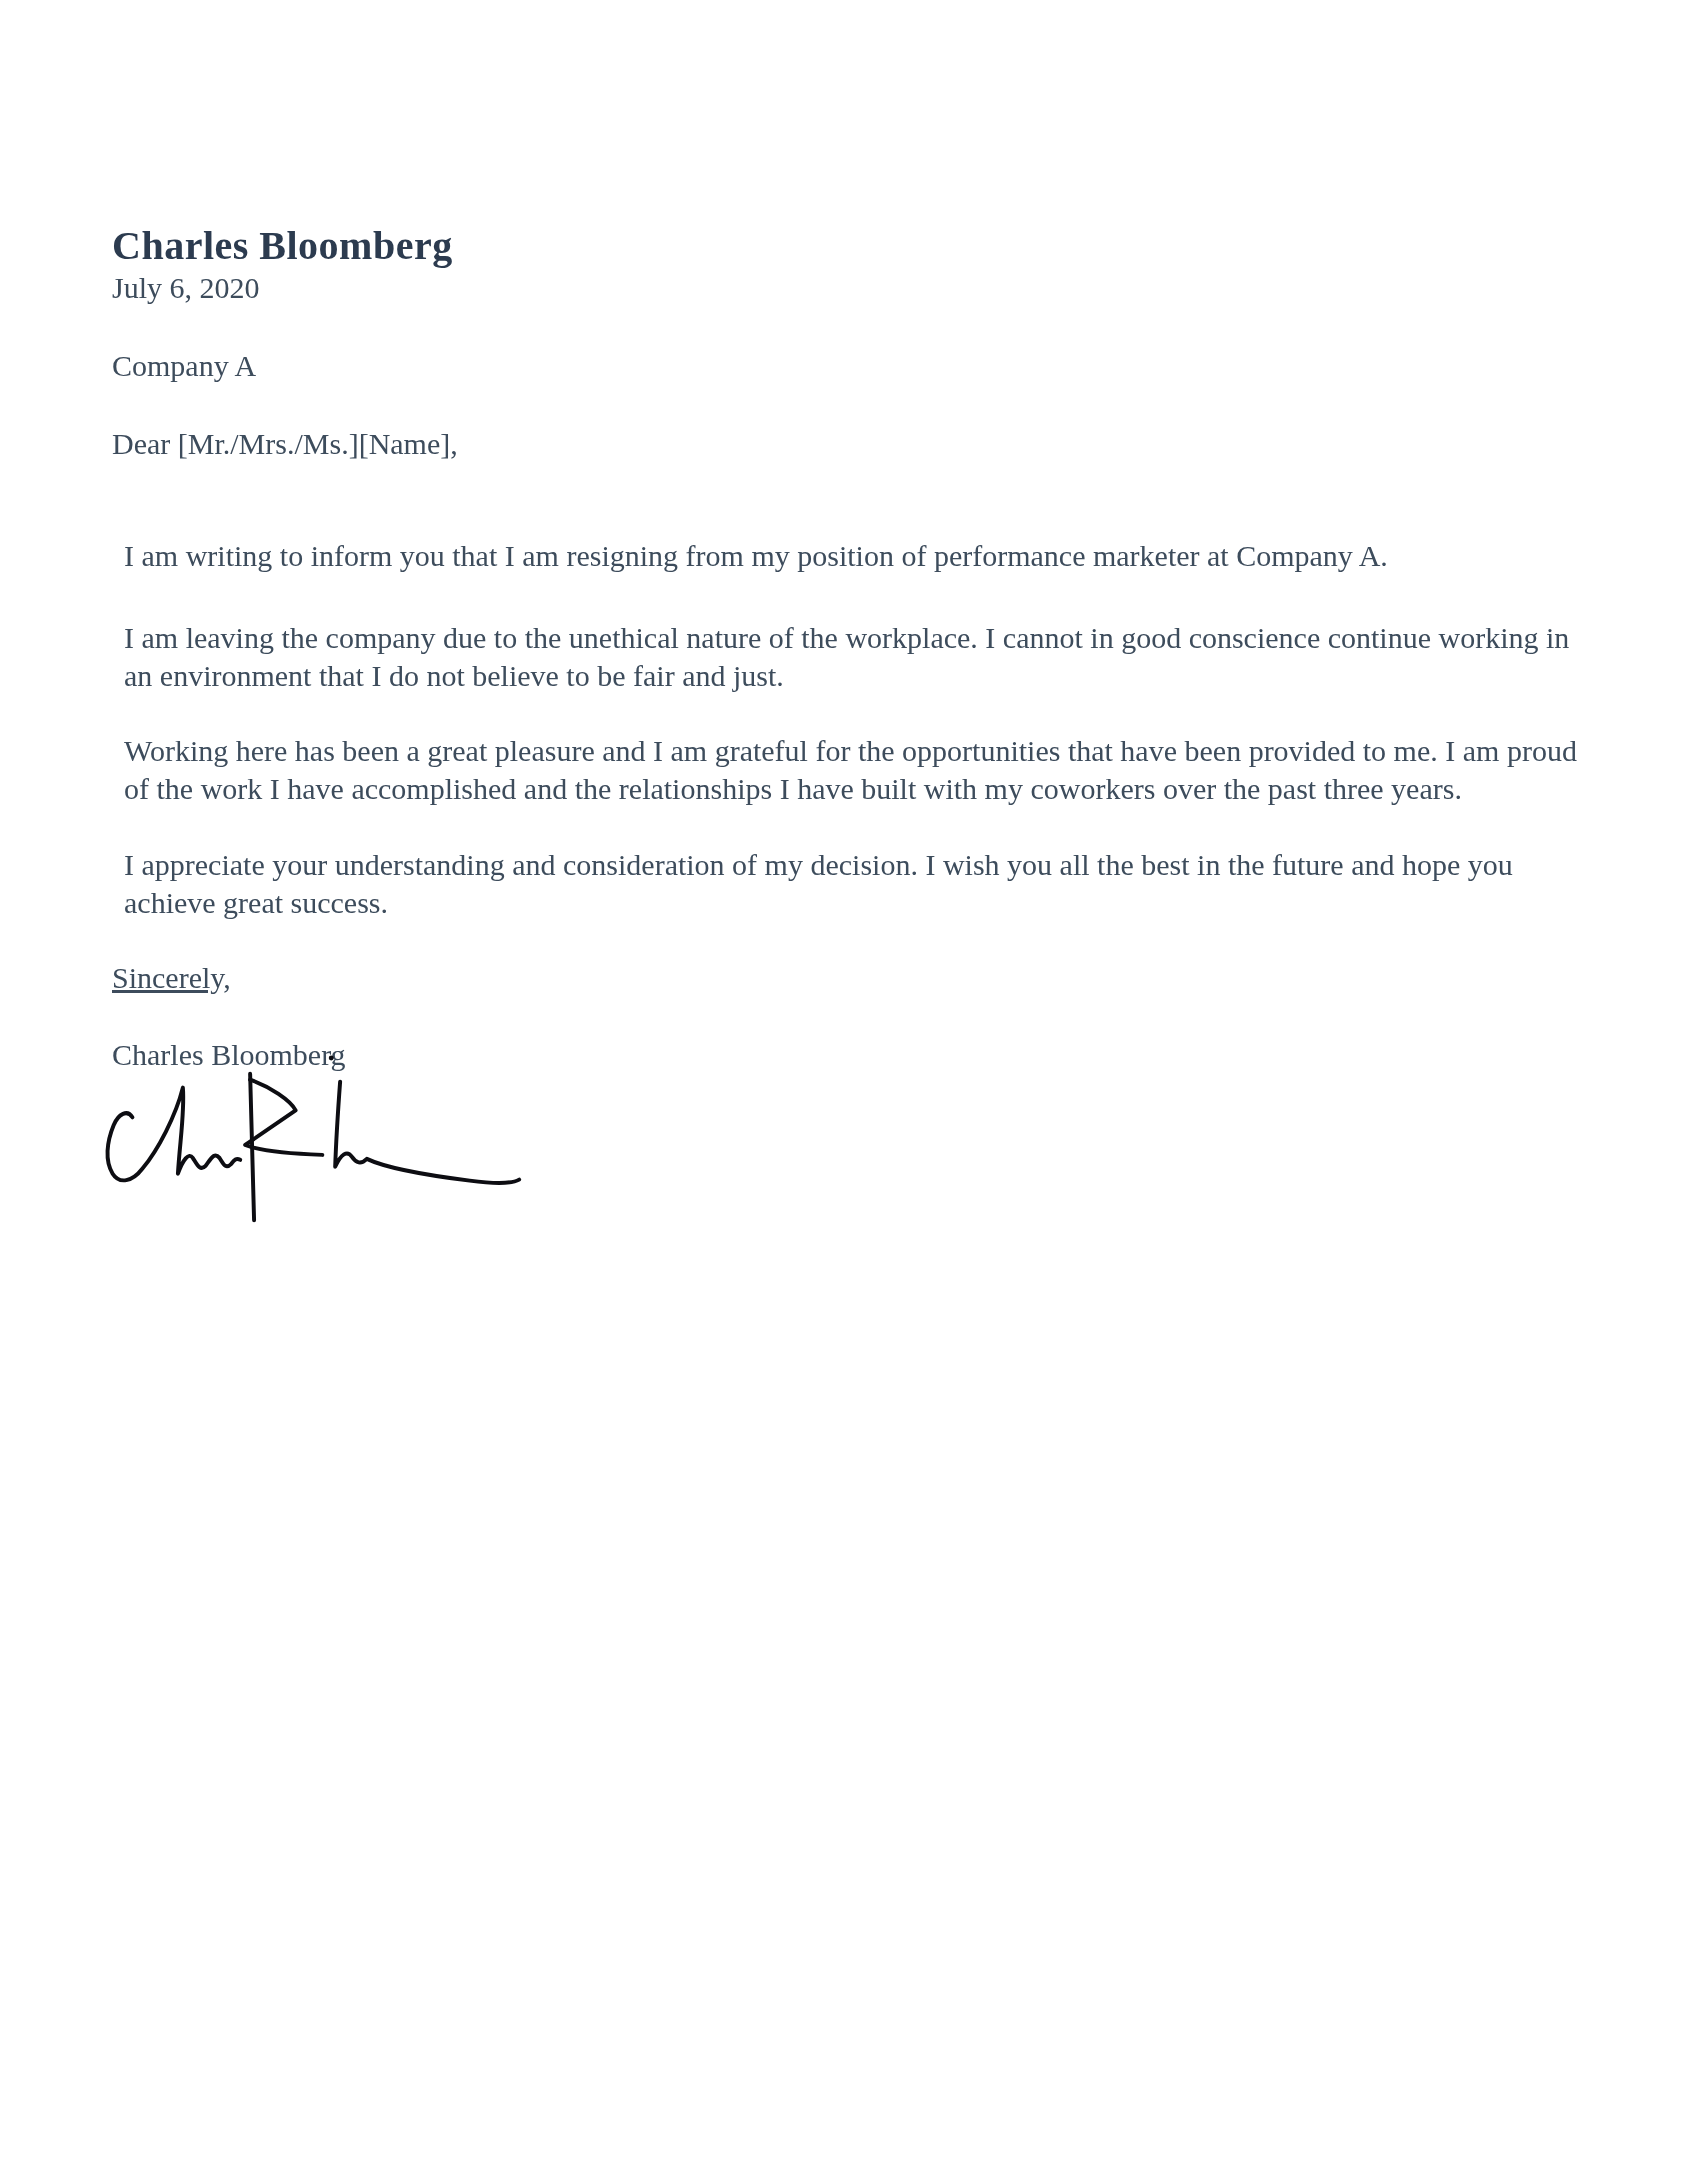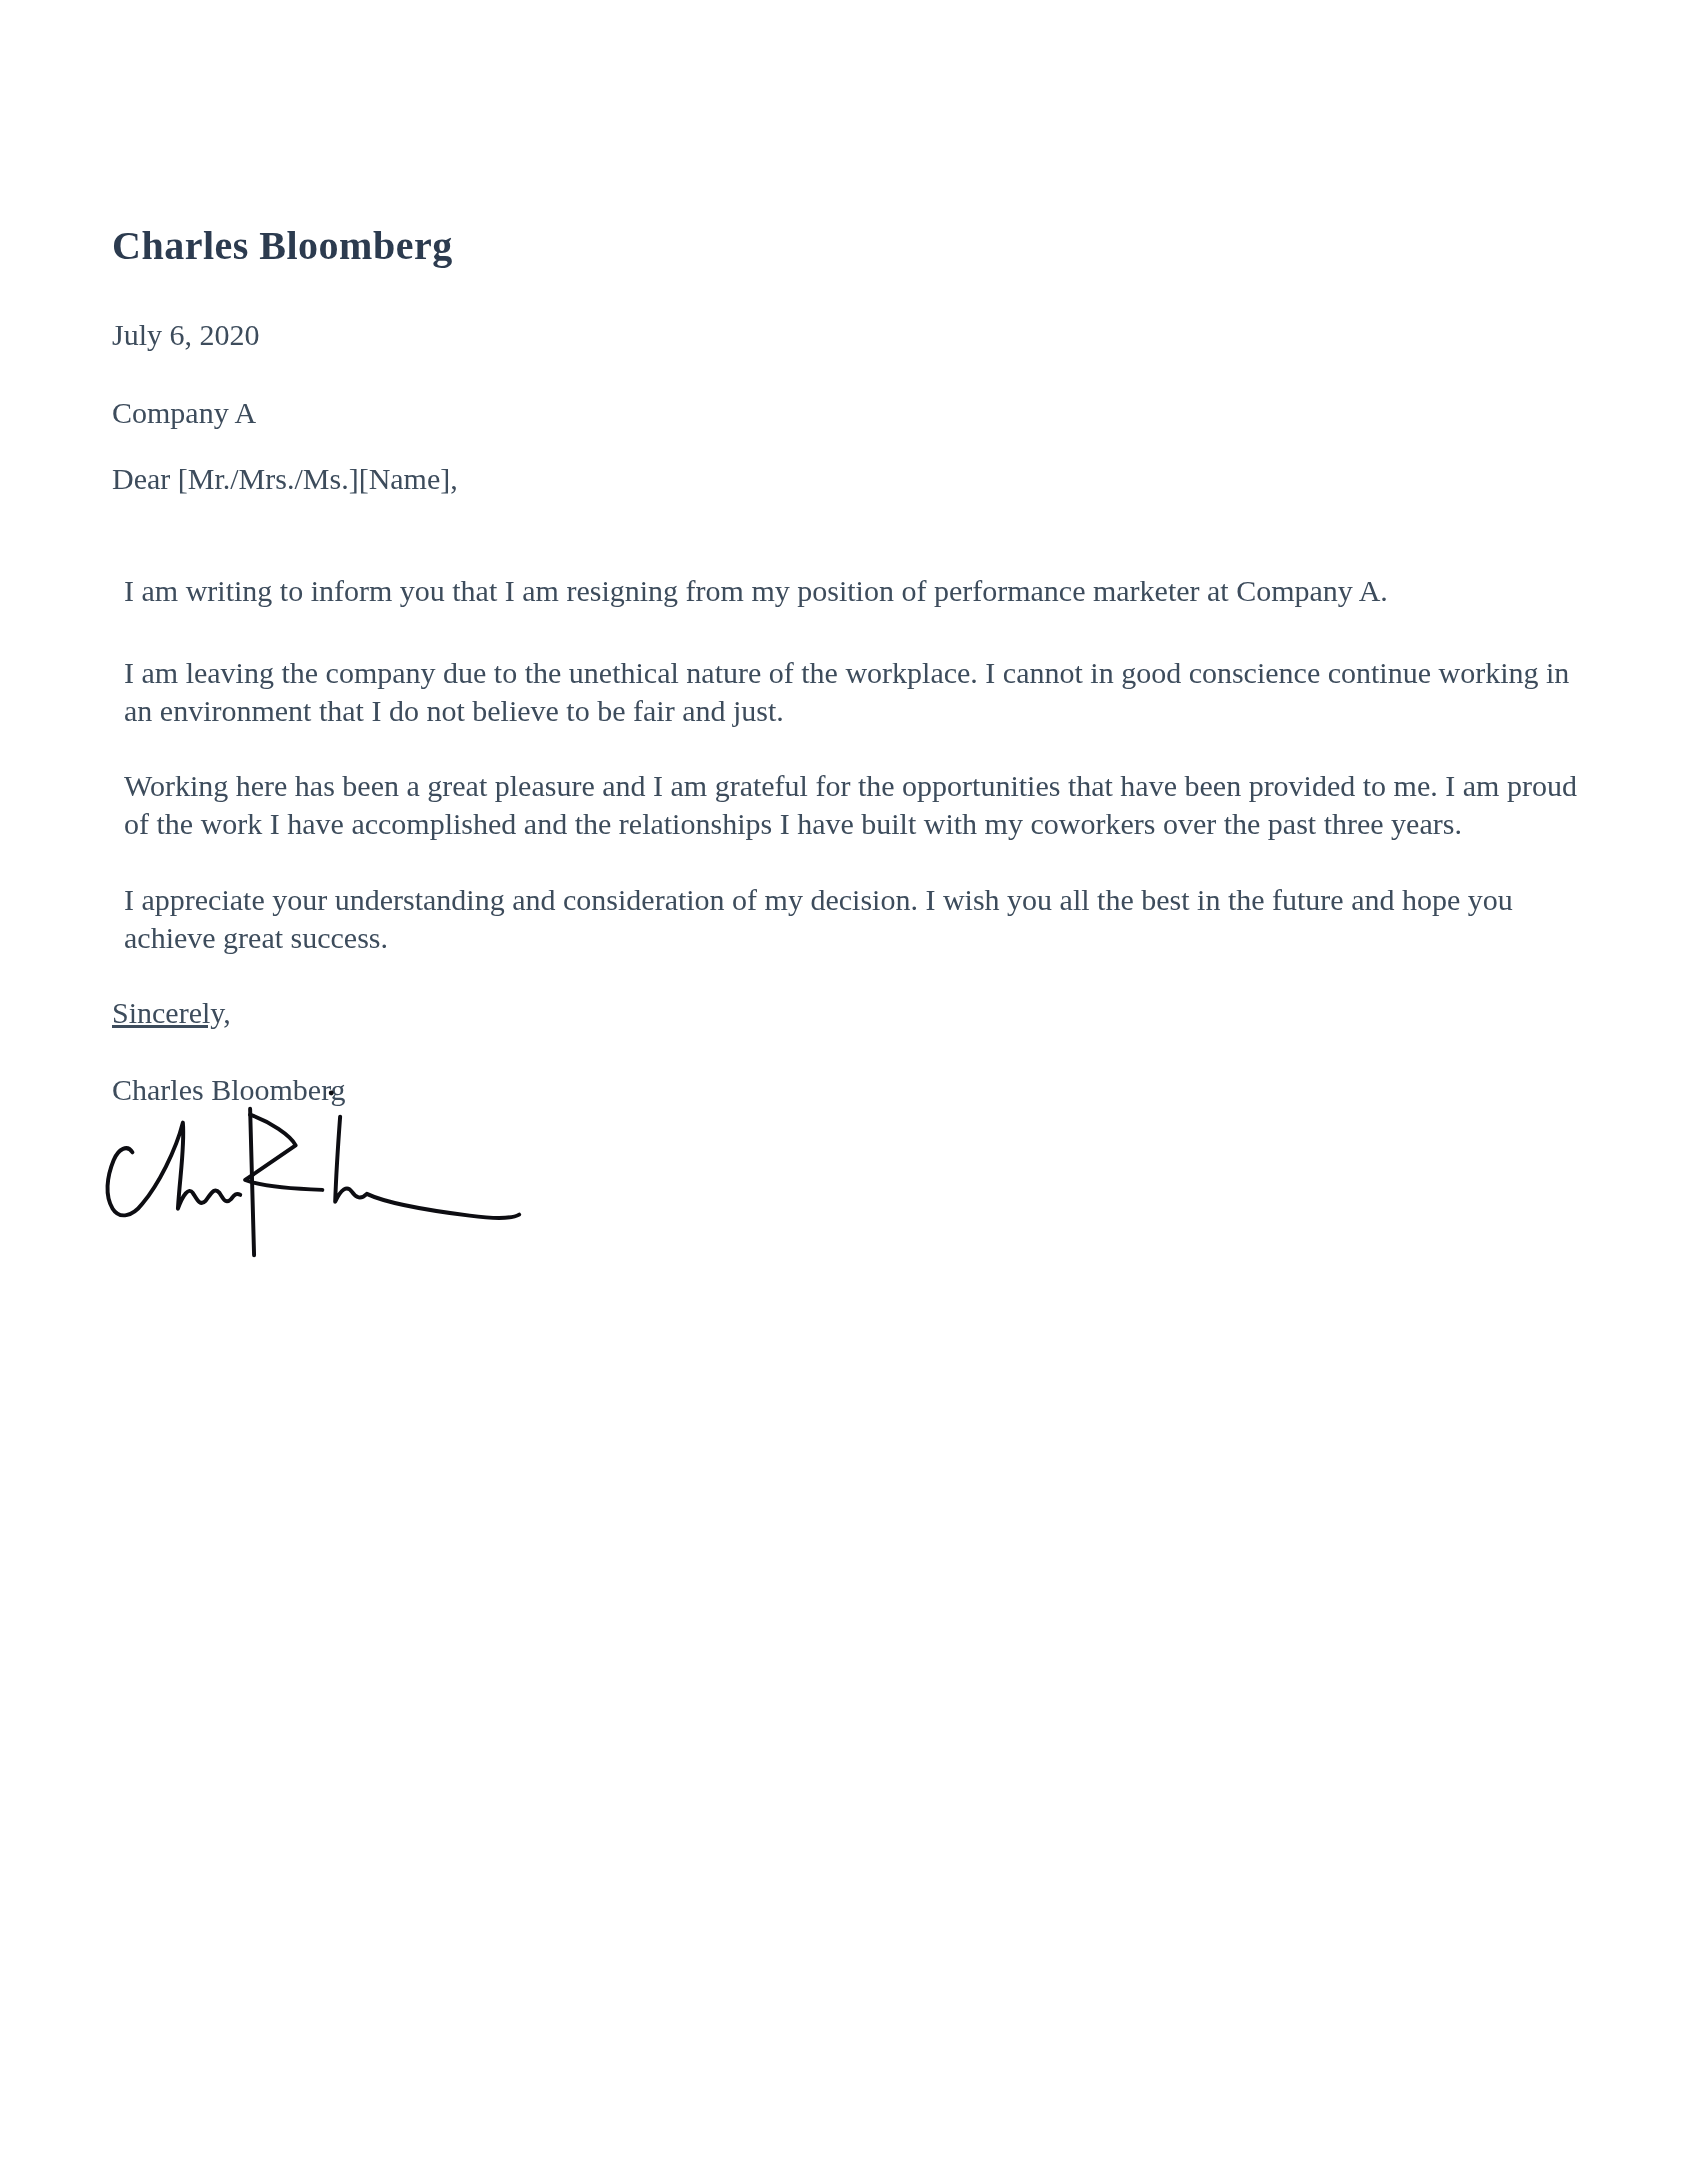--- a/index.html
+++ b/index.html
@@ -25,23 +25,23 @@
     font-size: 40px;
     line-height: 46px;
     font-weight: bold;
     color: #2c3b4f;
     letter-spacing: 0.5px;
   }
   .contact-block {
     margin-top: 12px;
   }
   .line { white-space: pre-line; }
-  .date-line   { margin-top: 47px; }
+  .date-line   { }
   .recipient   { margin-top: 40px; }
-  .salutation  { margin-top: 28px; }
+  .salutation  { margin-top: 40px; }
   .para        { margin: 12px; white-space: pre-line; }
   .para-1      { margin-top: 74px; }
   .para-2      { margin-top: 44px; }
   .para-3      { margin-top: 37px; }
   .para-4      { margin-top: 38px; }
   .closing     { margin-top: 37px; text-decoration: underline; }
   .signed-name { margin-top: 39px; }
   .signature-wrap {
     margin-top: -20px;
     margin-left: -33px;

